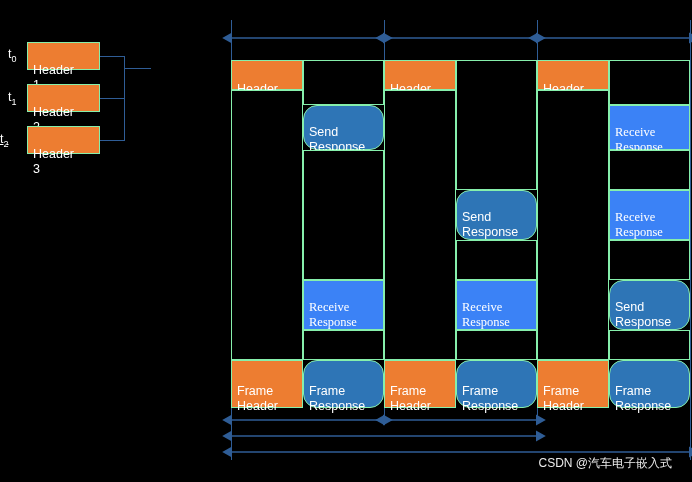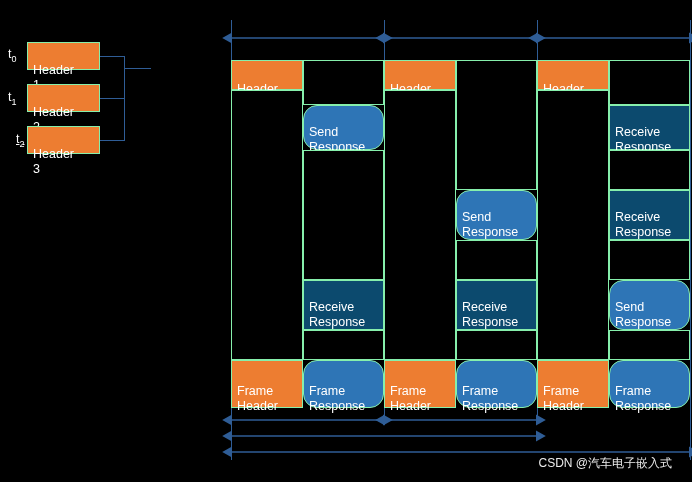--- a/index.html
+++ b/index.html
@@ -25,21 +25,21 @@
     box-sizing: border-box;
     border: 1px solid #86efac;
     color: #ffffff;
     font-size: 12.5px;
     line-height: 15px;
     padding: 4px 17px 0 5px;
     white-space: pre-line;
   }
   .orange { background: #ed7d31; }
   .blue   { background: #2e75b6; border-radius: 14px; }
-  .green  { background: #0c4a6e; }
+  .green  { background: #3b82f6; font-family: Liberation Serif, serif; }
   .plain  { background: #000000; }
   .lbl-left {
     position: absolute;
     color: #ffffff;
     font-size: 12.5px;
     line-height: 15px;
   }
   .tsub { font-size: 9px; vertical-align: sub; }
   .vline {
     position: absolute;
@@ -79,21 +79,21 @@
     <span>Header 1</span>
   </div>
 
   <div class="lbl-left" style="left:8px; top:90px;">
     t<span class="tsub">1</span>
   </div>
   <div class="box orange" style="left:27px; top:84px; width:73px; height:28px; padding-top:5px;">
     <span>Header 2</span>
   </div>
 
-  <div class="lbl-left" style="left:16px; top:132px;text-decoration:underline;">
+  <div class="lbl-left" style="left:0; top:132px;text-decoration:underline;">
     t<span class="tsub">2</span>
   </div>
   <div class="box orange" style="left:27px; top:126px; width:73px; height:28px; padding-top:5px;">
     <span>Header 3</span>
   </div>
 
   <div class="hline" style="left:100px; top:56px; width:24px;"></div>
   <div class="hline" style="left:100px; top:98px; width:24px;"></div>
   <div class="hline" style="left:100px; top:140px; width:24px;"></div>
   <div class="vline" style="left:124px; top:56px; height:85px;"></div>

